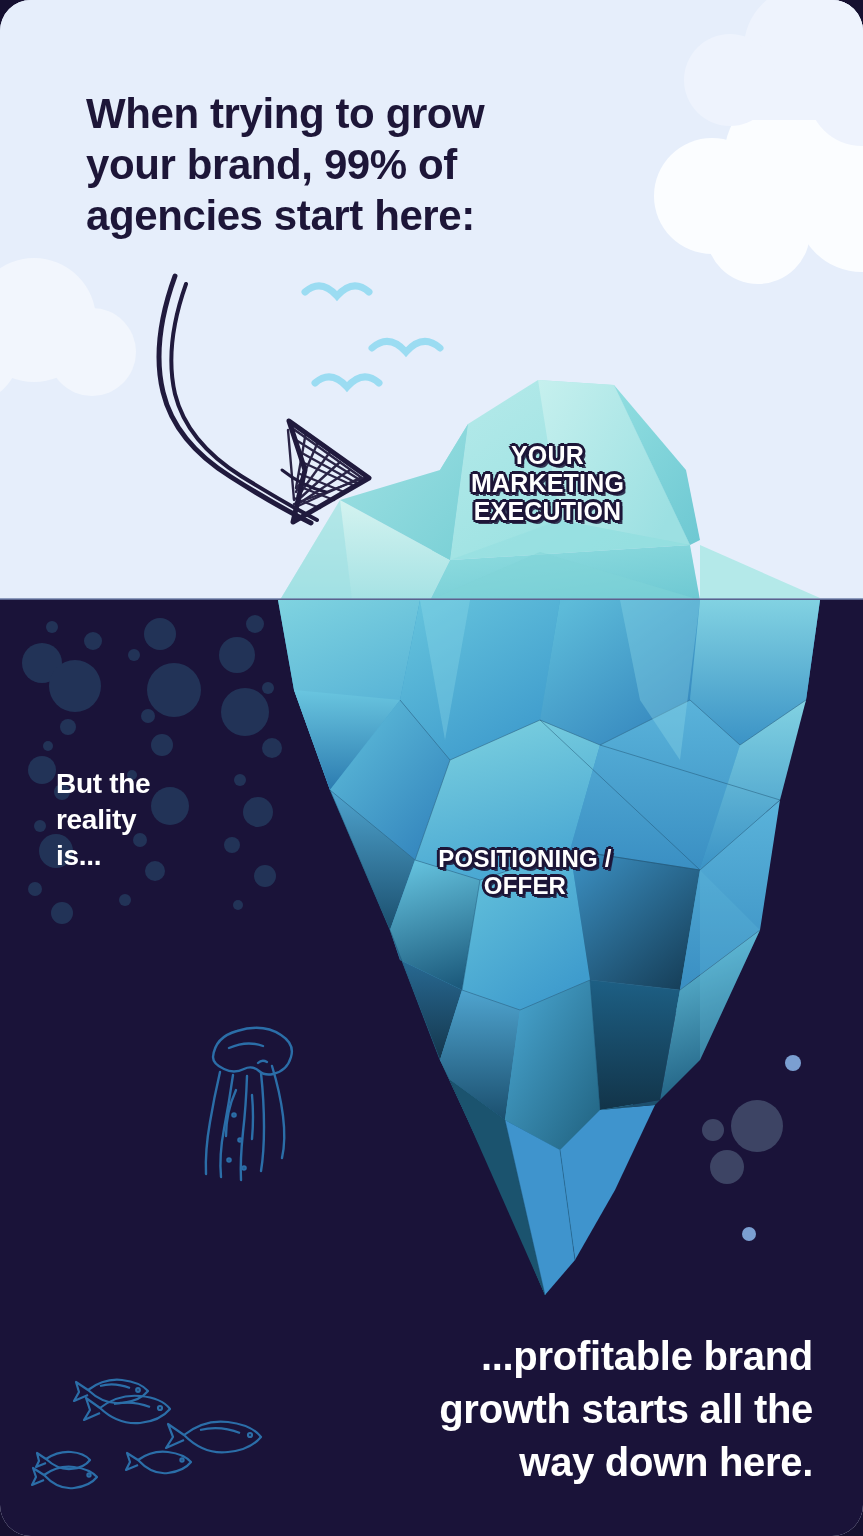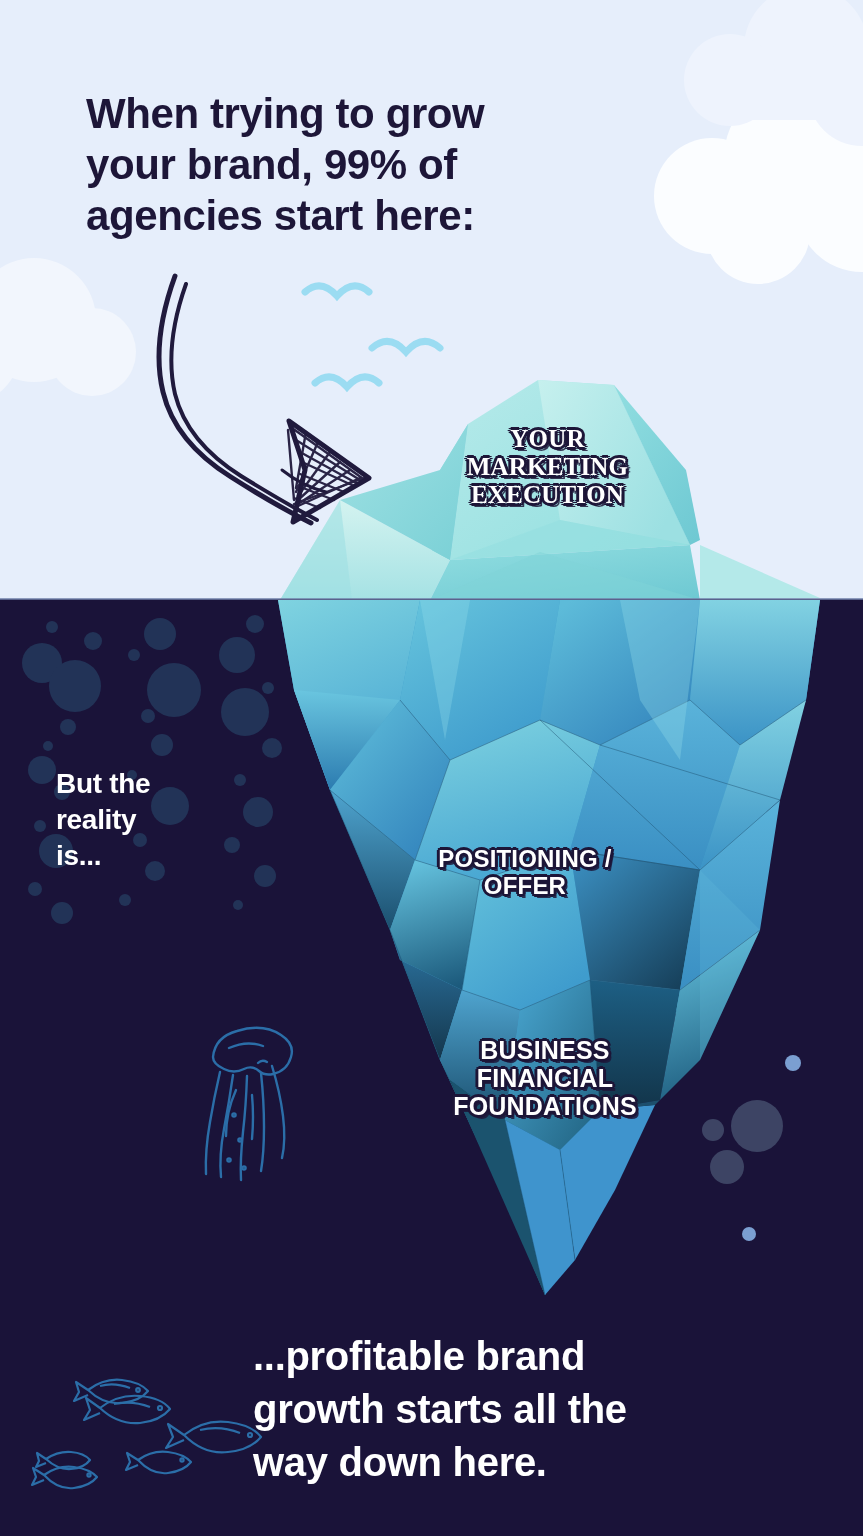--- a/index.html
+++ b/index.html
@@ -1,19 +1,20 @@
 <!DOCTYPE html>
 <html><head>
 <meta charset="utf-8">
 <style>
   html,body{margin:0;padding:0;background:#151030;}
   body{font-family:"Liberation Sans", sans-serif;}
   #stage{
     position:relative;width:863px;height:1536px;overflow:hidden;
     background:#e6eefb;
+    border-radius:31px;
   }
   .layer{position:absolute;top:0;left:0;width:863px;height:1536px;}
   svg.layer{display:block;}
 
   
   #headline{
     position:absolute;left:86px;top:88px;width:520px;
     font-size:42px;line-height:1.22;font-weight:bold;
     color:#1d1638;letter-spacing:-0.4px;
     white-space:pre-line;
@@ -23,36 +24,36 @@
   #reality{
     position:absolute;left:56px;top:766px;width:250px;
     font-size:28px;line-height:1.28;font-weight:bold;
     color:#ffffff;letter-spacing:-0.3px;white-space:pre-line;
   }
 
   
   #closing{
     position:absolute;right:50px;top:1330px;width:560px;
     font-size:40px;line-height:1.32;font-weight:bold;
-    color:#ffffff;text-align:left;letter-spacing:-0.3px;
+    color:#ffffff;text-align:right;letter-spacing:-0.3px;
     white-space:pre-line;
   }
 
   
   .berg-label{
     position:absolute;text-align:center;font-weight:bold;color:#ffffff;
     letter-spacing:0.2px;line-height:1.12;white-space:pre-line;
     text-shadow:
       -2px -2px 0 #1d1638, 2px -2px 0 #1d1638,
       -2px  2px 0 #1d1638, 2px  2px 0 #1d1638,
       -3px  0   0 #1d1638, 3px  0   0 #1d1638,
        0   -3px 0 #1d1638, 0    3px 0 #1d1638,
        3px  4px 0 rgba(29,22,56,.85);
   }
-  #lbl-0{left:405px;top:425px;width:285px;font-size:25px;font-family:Liberation Serif, serif;}
+  #lbl-0{left:405px;top:441px;width:285px;font-size:25px;}
   #lbl-1{left:395px;top:655px;width:300px;font-size:25px;}
   #lbl-2{left:380px;top:846px;width:290px;font-size:24px;}
   #lbl-3{left:410px;top:1036px;width:270px;font-size:25px;}
 </style>
 </head>
 <body>
 
 <div id="stage">
 
   <svg class="layer" viewBox="0 0 863 1536">
@@ -385,21 +386,18 @@
 
   <div id="reality">But the
 reality
 is...</div>
 
   <div class="berg-label" id="lbl-0">YOUR
 MARKETING
 EXECUTION</div>
   <div class="berg-label" id="lbl-2">POSITIONING /
 OFFER</div>
-  <div class="berg-label" id="lbl-3">BUSINESS
-FINANCIAL
-FOUNDATIONS</div>
 
   <div id="closing">...profitable brand
 growth starts all the
 way down here.</div>
 
 </div>
 
 </body></html>

